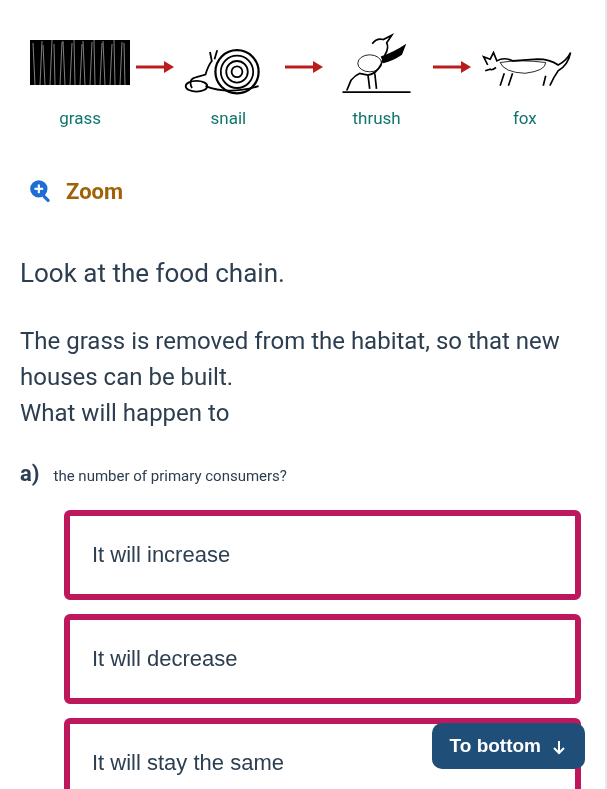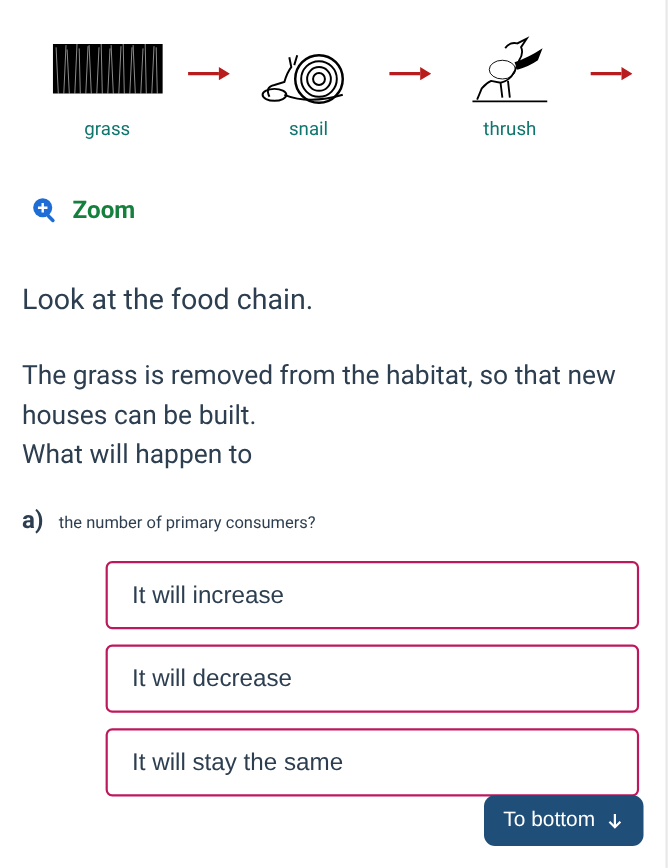--- a/index.html
+++ b/index.html
@@ -58,21 +58,21 @@
       cursor: pointer;
     }
     .zoom-icon {
       width: 26px;
       height: 26px;
       color: #1e6dd6;
     }
     .zoom-label {
       font-size: 22px;
       font-weight: 700;
-      color: #15803d;
+      color: #a16207;
     }
     .intro {
       font-size: 26px;
       color: #2c3e50;
       margin: 20px 0 30px;
       line-height: 1.5;
     }
     .scenario {
       font-size: 24px;
       color: #2c3e50;
@@ -95,41 +95,40 @@
       color: #2c3e50;
     }
     .options {
       padding-left: 44px;
       padding-right: 4px;
       display: flex;
       flex-direction: column;
       gap: 14px;
     }
     .option {
-      border: 2px solid #be185d;
+      border: 6px solid #be185d;
       border-radius: 6px;
-      padding: 16px 22px;
+      padding: 26px 22px;
       font-size: 22px;
       color: #2c3e50;
       background: #fff;
       cursor: pointer;
       text-align: left;
-      margin-left: 32px;
     }
     .to-bottom {
       position: absolute;
       right: 20px;
       bottom: 20px;
       background: #1f4e79;
       color: #fff;
       border: none;
       border-radius: 10px;
       padding: 12px 18px;
       font-size: 19px;
-      font-weight: 400;
+      font-weight: 700;
       display: flex;
       align-items: center;
       gap: 10px;
       cursor: pointer;
     }
     .down-icon {
       width: 16px;
       height: 16px;
     }
   </style>
@@ -209,20 +208,29 @@
       <div class="organism-label">thrush</div>
     </div>
 
     <div class="arrow">
       <svg viewBox="0 0 40 20" width="40" height="20">
         <line x1="2" y1="10" x2="30" y2="10" stroke="#b91c1c" stroke-width="3"></line>
         <polygon points="30,4 40,10 30,16" fill="#b91c1c"></polygon>
       </svg>
     </div>
 
+    <div class="organism">
+      <div class="organism-img">
+        <svg viewBox="0 0 120 70" width="100" height="58">
+          <path d="M 15 35 L 10 25 L 18 28 L 22 20 L 26 30 Q 35 25 45 30 L 75 28 Q 90 28 100 35 Q 110 30 115 20 Q 112 35 100 42 L 95 50 L 90 60 M 85 48 L 82 60 M 45 45 L 40 60 M 35 45 L 30 60 M 25 38 Q 20 42 18 40 L 12 42" fill="none" stroke="#000" stroke-width="2"></path>
+          <path d="M 30 32 Q 55 28 85 32 Q 85 42 60 45 Q 35 44 30 32" fill="none" stroke="#000" stroke-width="1"></path>
+        </svg>
+      </div>
+      <div class="organism-label">fox</div>
+    </div>
   </div>
 
   <div class="zoom-row">
     <span class="zoom-icon">
       <svg viewBox="0 0 24 24" width="26" height="26" fill="currentColor">
         <circle cx="10" cy="10" r="8" fill="currentColor"></circle>
         <rect x="15" y="15" width="8" height="3" rx="1.5" transform="rotate(45 15 15)" fill="currentColor"></rect>
         <line x1="10" y1="6" x2="10" y2="14" stroke="#fff" stroke-width="2"></line>
         <line x1="6" y1="10" x2="14" y2="10" stroke="#fff" stroke-width="2"></line>
       </svg>

